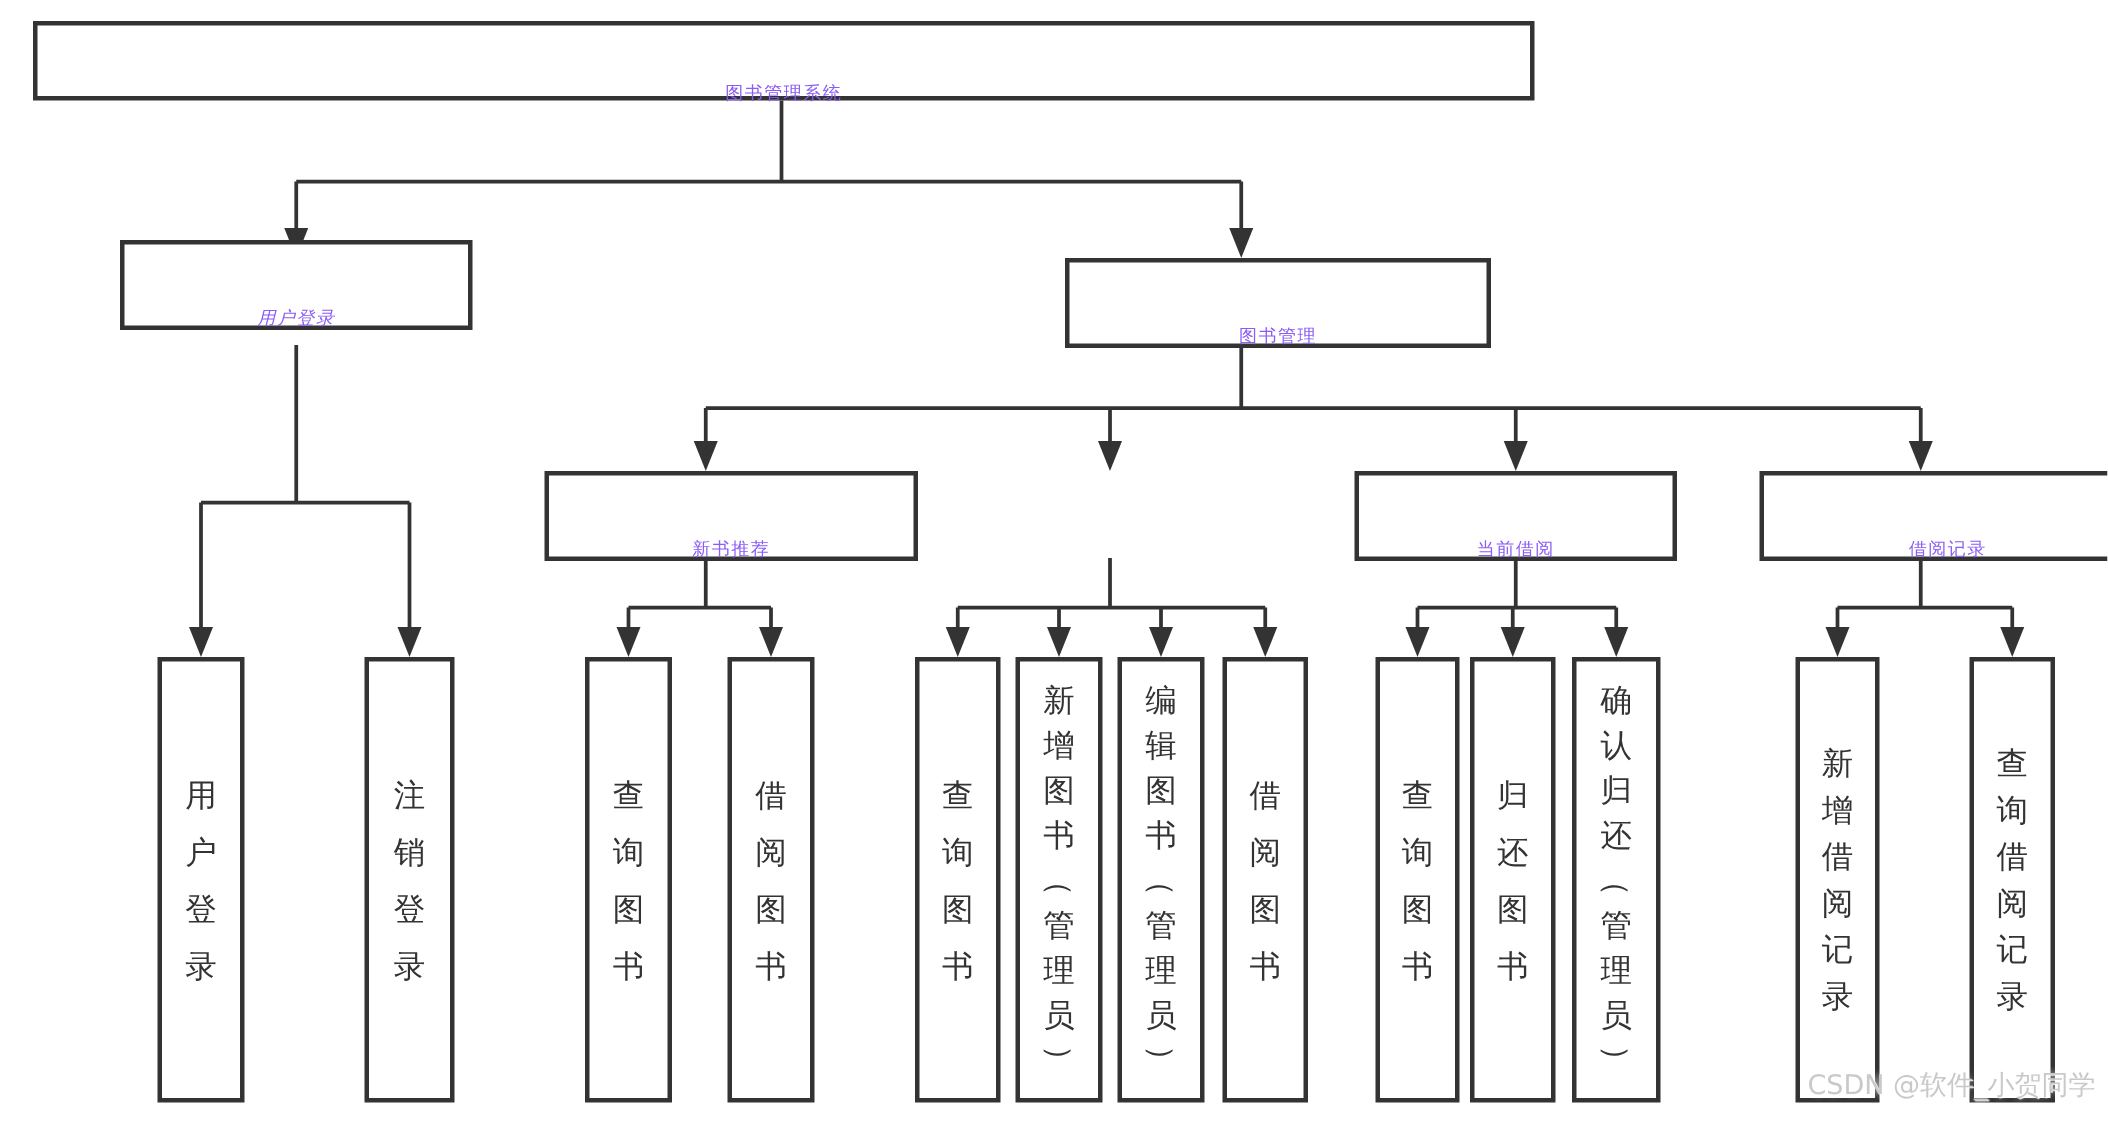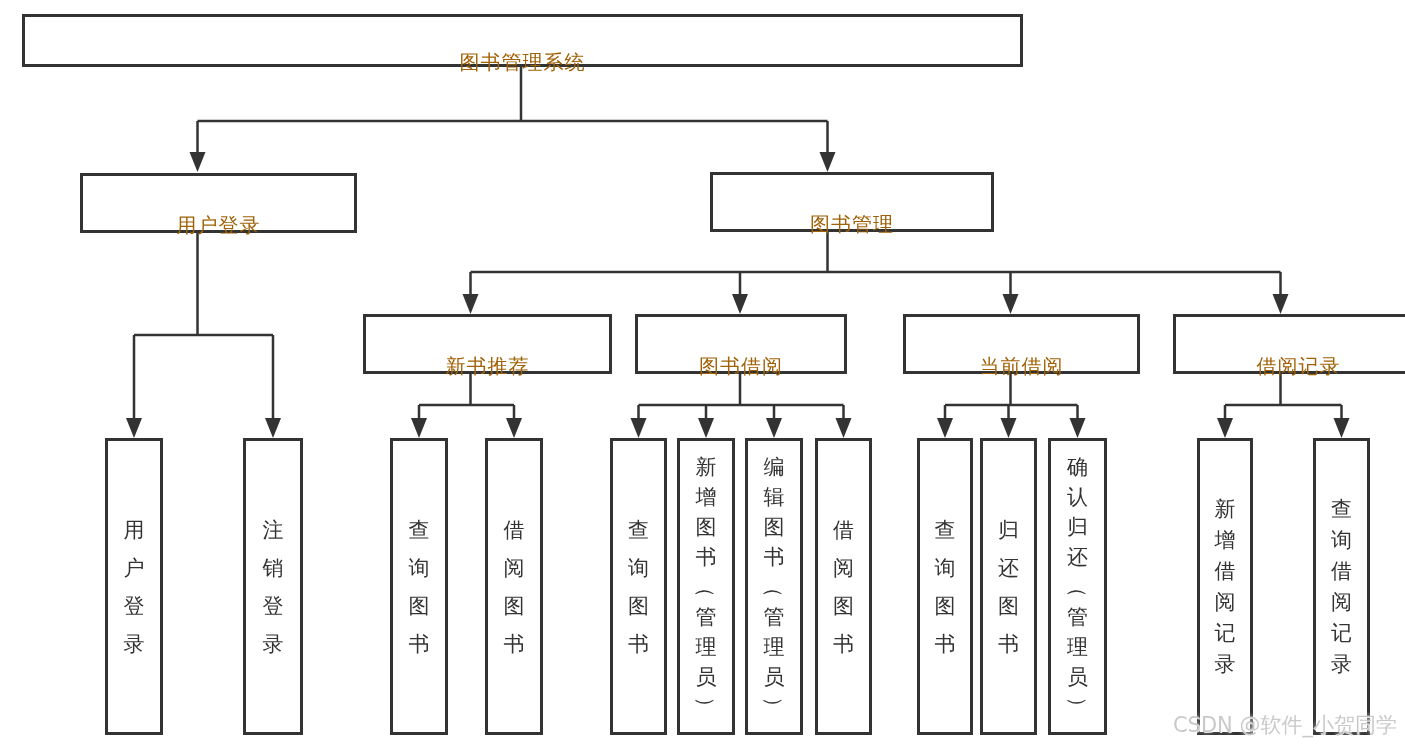--- a/index.html
+++ b/index.html
@@ -5,29 +5,29 @@
   html,body{margin:0;padding:0;background:#ffffff;}
   #stage{
     position:relative;width:1405px;height:747px;background:#ffffff;overflow:hidden;
     font-family:"DejaVu Sans","Liberation Sans",sans-serif;
   }
   #connectors{position:absolute;left:0;top:0;z-index:1;}
   .node{
     position:absolute;box-sizing:border-box;border:3px solid #333333;background:#ffffff;
     display:flex;align-items:center;justify-content:center;z-index:2;
   }
-  .hlabel{font-size:20px;color:#a16207;letter-spacing:1px;white-space:nowrap;margin-top:44px;}
+  .hlabel{font-size:12px;color:#8b5cf6;letter-spacing:1px;white-space:nowrap;margin-top:44px;}
   .vnode{flex-direction:column;}
   .vlabel{display:flex;flex-direction:column;align-items:center;justify-content:center;width:100%;}
   .vchar{width:100%;text-align:center;font-size:21px;color:#333333;height:24px;line-height:24px;margin:7px 0;}
   .len-mid .vchar{margin:3.5px 0;}
   .len-long .vchar{height:26px;line-height:26px;margin:2px 0;}
   .vchar.rot{transform:rotate(90deg);}
   #watermark{
-    position:absolute;right:8px;top:711px;z-index:3;font-size:21px;color:#c9c9c9;
+    position:absolute;right:8px;top:711px;z-index:3;font-size:18px;color:#c9c9c9;
     text-shadow:0 0 4px rgba(255,255,255,0.95),1px 1px 0 rgba(255,255,255,0.8);
     white-space:nowrap;
   }
 </style>
 </head>
 <body>
 
 <div id="stage">
 
   <svg id="connectors" width="1405" height="747" viewBox="0 0 1405 747">
@@ -60,37 +60,34 @@
       <polygon points="1000.5,418 1016.5,418 1008.5,438" fill="#333333"></polygon>
       <polygon points="1069.5,418 1085.5,418 1077.5,438" fill="#333333"></polygon>
       <polygon points="1217,418 1233,418 1225,438" fill="#333333"></polygon>
       <polygon points="1333.5,418 1349.5,418 1341.5,438" fill="#333333"></polygon>
     </svg>
 
   <div class="node" style="left:22px;top:14px;width:1001px;height:53px;">
     <span class="hlabel">图书管理系统</span>
   </div>
 
-  <div class="node" style="left:80px;top:173px;width:277px;height:60px;">
+  <div class="node" style="left:80px;top:160px;width:235px;height:60px;font-style:italic;">
     <span class="hlabel">用户登录</span>
   </div>
 
   <div class="node" style="left:710px;top:172px;width:284px;height:60px;">
     <span class="hlabel">图书管理</span>
   </div>
 
   <div class="node" style="left:363px;top:314px;width:249px;height:60px;">
     <span class="hlabel">新书推荐</span>
   </div>
 
-  <div class="node" style="left:635px;top:314px;width:212px;height:60px;">
-    <span class="hlabel">图书借阅</span>
-  </div>
-
-  <div class="node" style="left:903px;top:314px;width:237px;height:60px;">
+
+  <div class="node" style="left:903px;top:314px;width:215px;height:60px;">
     <span class="hlabel">当前借阅</span>
   </div>
 
   <div class="node" style="left:1173px;top:314px;width:251px;height:60px;">
     <span class="hlabel">借阅记录</span>
   </div>
 
   <div class="node vnode" style="left:105px;top:438px;width:58px;height:297px;">
     <span class="vlabel">
         <div class="vchar">用</div>

